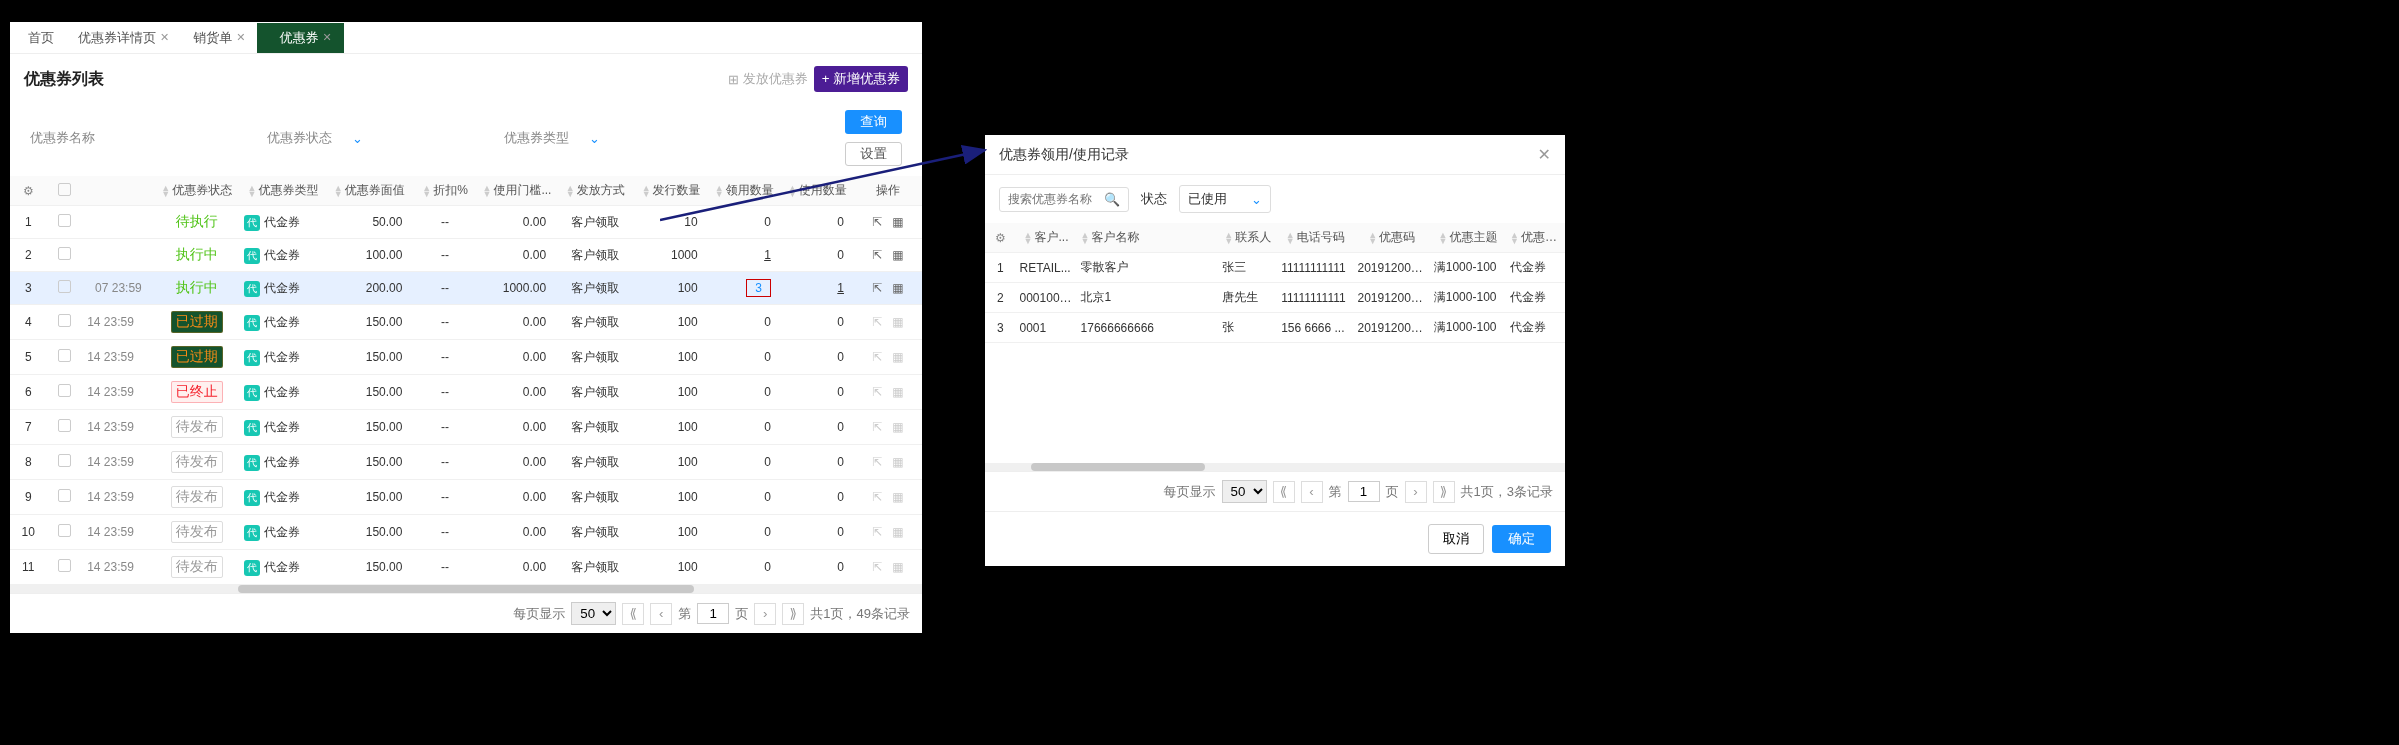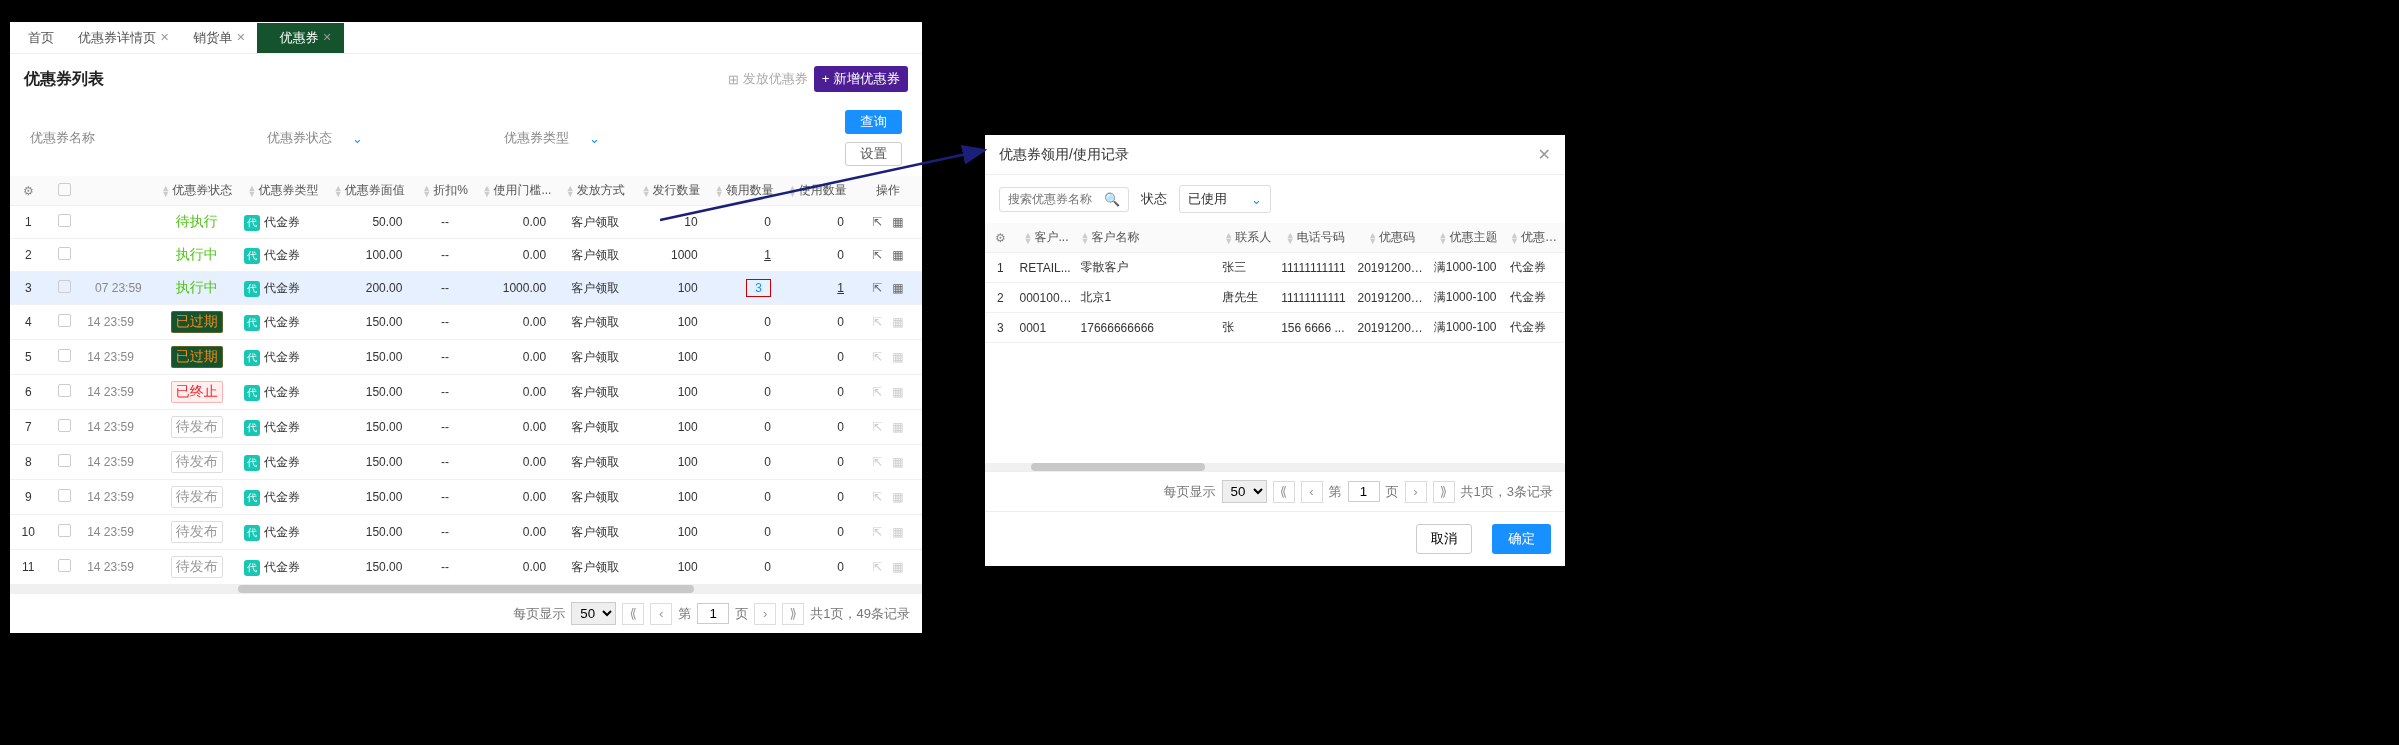--- a/index.html
+++ b/index.html
@@ -75,21 +75,21 @@
     }
     .modal-head { display: flex; justify-content: space-between; align-items: center; padding: 10px 14px; border-bottom: 1px solid #eee; }
     .modal-title { font-size: 14px; color: #333; }
     .modal-close { color: #999; cursor: pointer; font-size: 16px; }
     .modal-filter { display: flex; align-items: center; gap: 12px; padding: 10px 14px; }
     .search-box { border: 1px solid #ddd; border-radius: 3px; padding: 4px 8px; display: flex; align-items: center; gap: 6px; width: 130px; }
     .search-box input { border: none; outline: none; width: 90px; font-size: 12px; }
     .search-icon { color: #1890ff; }
     .select-box { border: 1px solid #ddd; border-radius: 3px; padding: 4px 8px; display: flex; align-items: center; gap: 20px; }
     .modal .table-wrap { min-height: 180px; }
-    .modal-footer { display: flex; justify-content: flex-end; gap: 20px; padding: 12px 14px; border-top: 1px solid #eee; }
+    .modal-footer { display: flex; justify-content: flex-end; gap: 8px; padding: 12px 14px; border-top: 1px solid #eee; align-items: center; }
     .btn-cancel { background: #fff; border: 1px solid #ccc; padding: 5px 14px; border-radius: 3px; cursor: pointer; }
     .btn-ok { background: #1890ff; color: #fff; border: none; padding: 5px 16px; border-radius: 3px; cursor: pointer; }
 
     .scroll-track { height: 8px; background: #f0f0f0; display: flex; }
     .scroll-thumb { background: #c8c8c8; height: 100%; width: 50%; border-radius: 4px; margin-left: 25%; }
   </style>
 </head>
 <body>
 
 <div class="panel-left">

